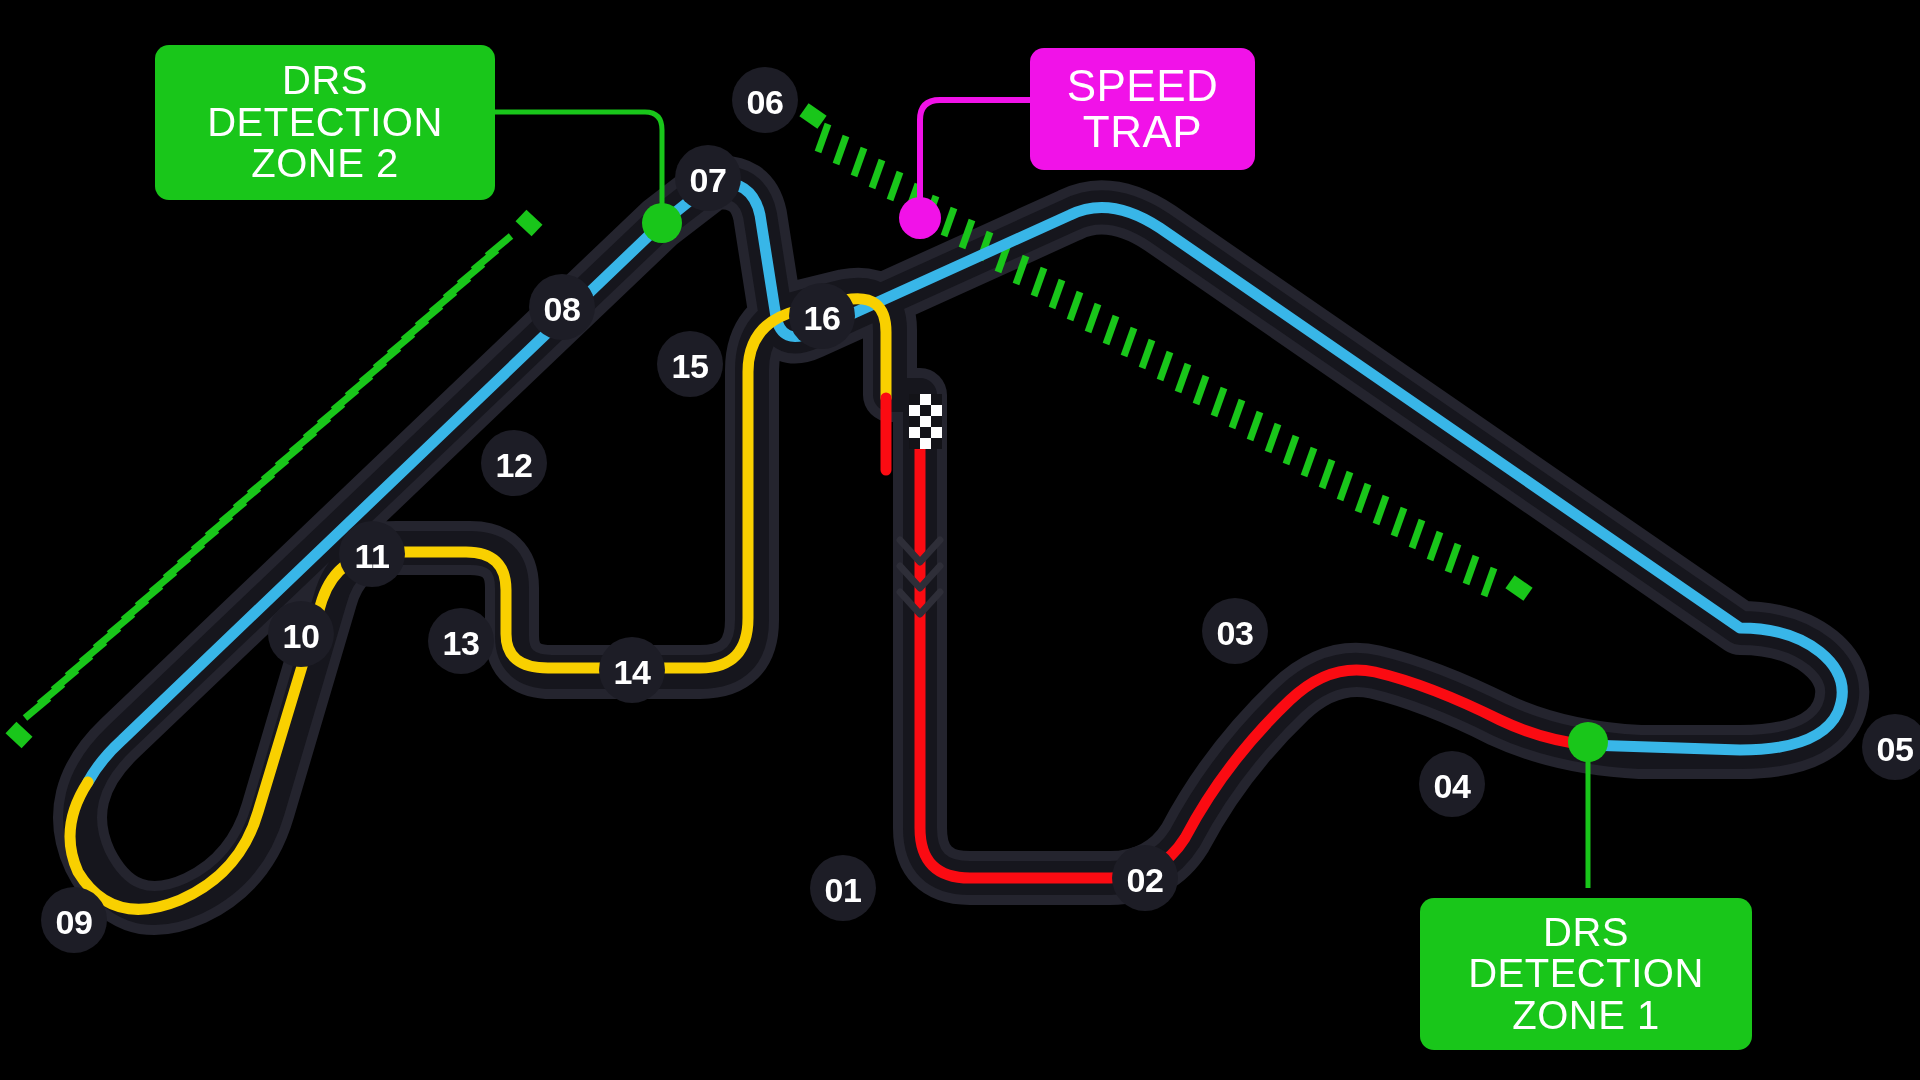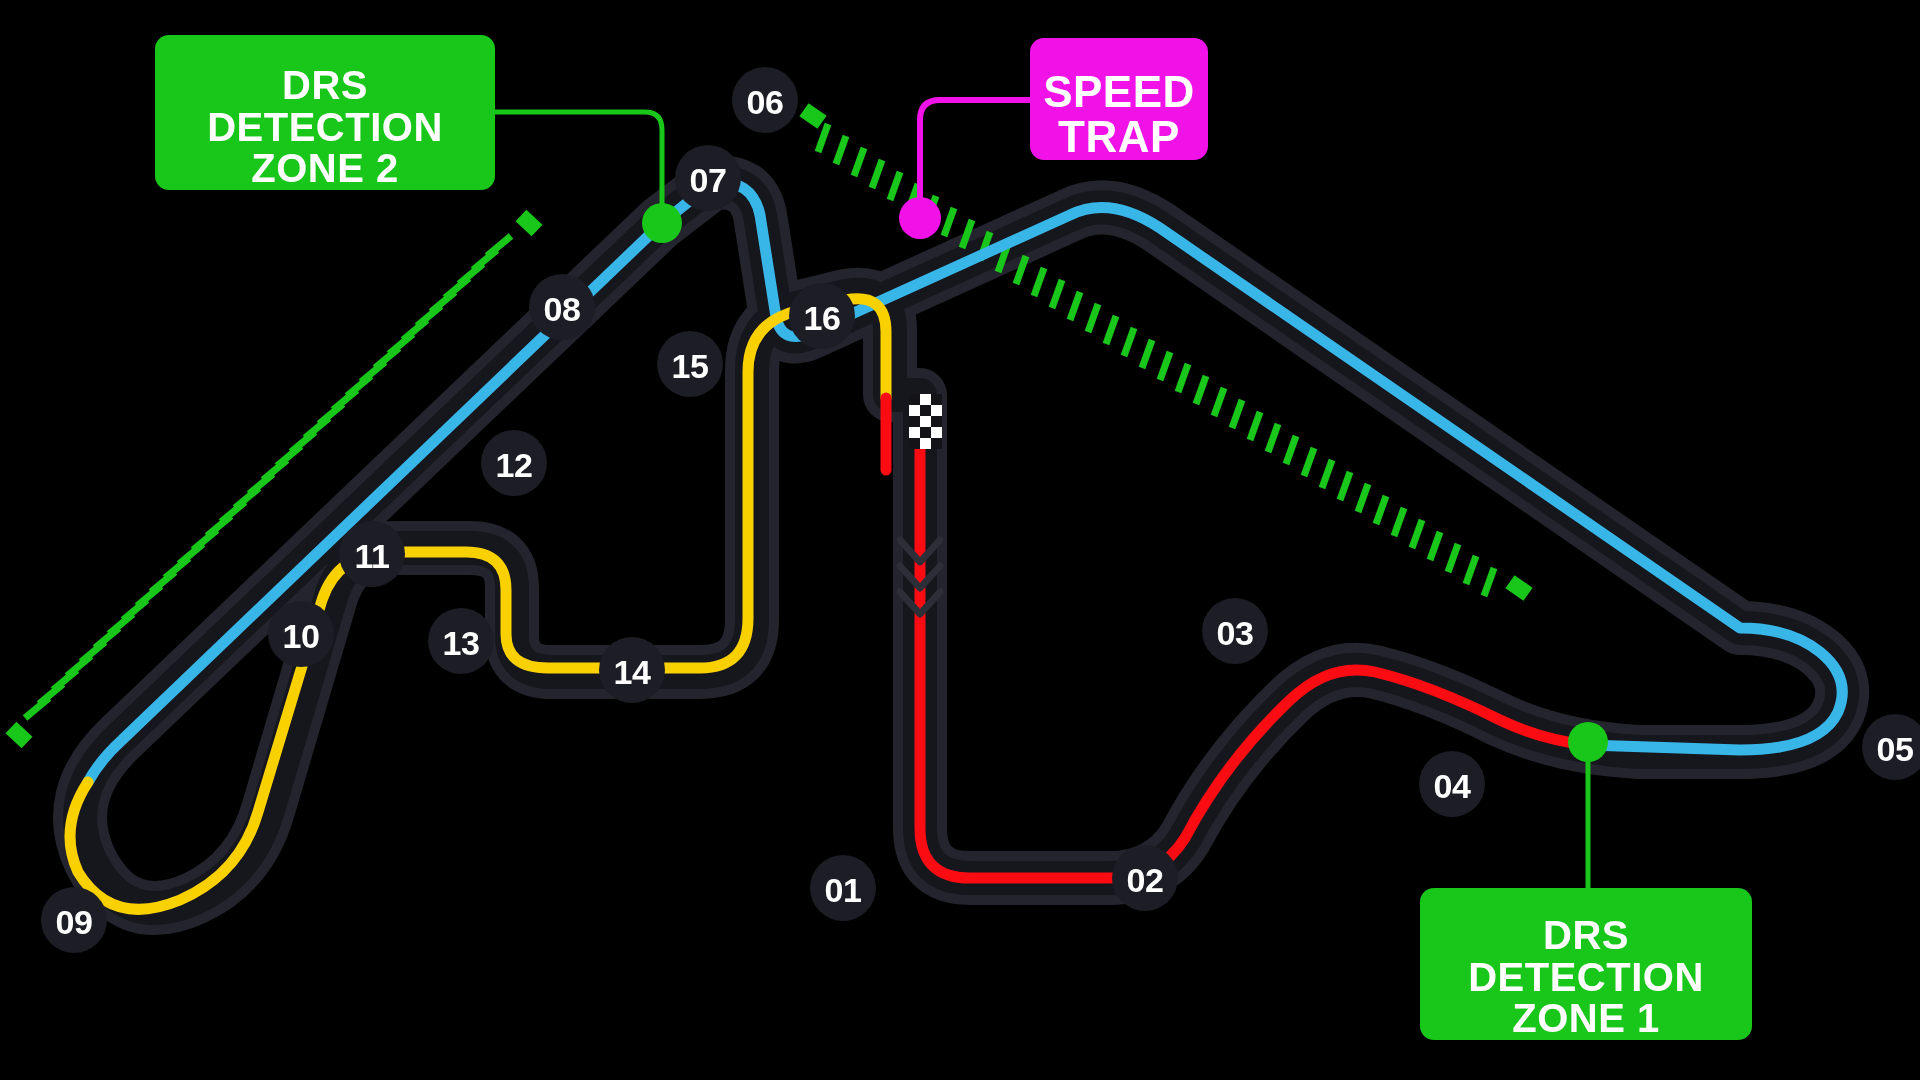--- a/index.html
+++ b/index.html
@@ -31,43 +31,44 @@
     font-size: 34px;
     fill: #ffffff;
     text-anchor: middle;
     dominant-baseline: central;
     letter-spacing: -0.5px;
   }
   .callout {
     position: absolute;
     border-radius: 14px;
     display: flex;
-    align-items: flex-end;
+    align-items: center;
     justify-content: center;
     text-align: center;
     color: #ffffff;
     font-family: "Liberation Sans", sans-serif;
-    font-weight: bold;
+    font-weight: normal;
     line-height: 1.04;
     letter-spacing: 0.5px;
     box-sizing: border-box;
     user-select: none;
+    margin-top: 10px;
   }
   .callout-green { background: #19c61a; }
   .callout-magenta { background: #f112e8; }
   .callout .ctext {
     white-space: pre-line;
     display: block;
   }
   #drs-zone-2-callout {
     left: 155px; top: 35px; width: 340px; height: 155px;
     font-size: 40px;
   }
   #speed-trap-callout {
-    left: 1030px; top: 38px; width: 178px; height: 122px;
+    left: 1030px; top: 38px; width: 225px; height: 122px;
     font-size: 44px;
   }
   #drs-zone-1-callout {
     left: 1420px; top: 888px; width: 332px; height: 152px;
     font-size: 40px;
   }
 </style>
 </head>
 <body>
 

